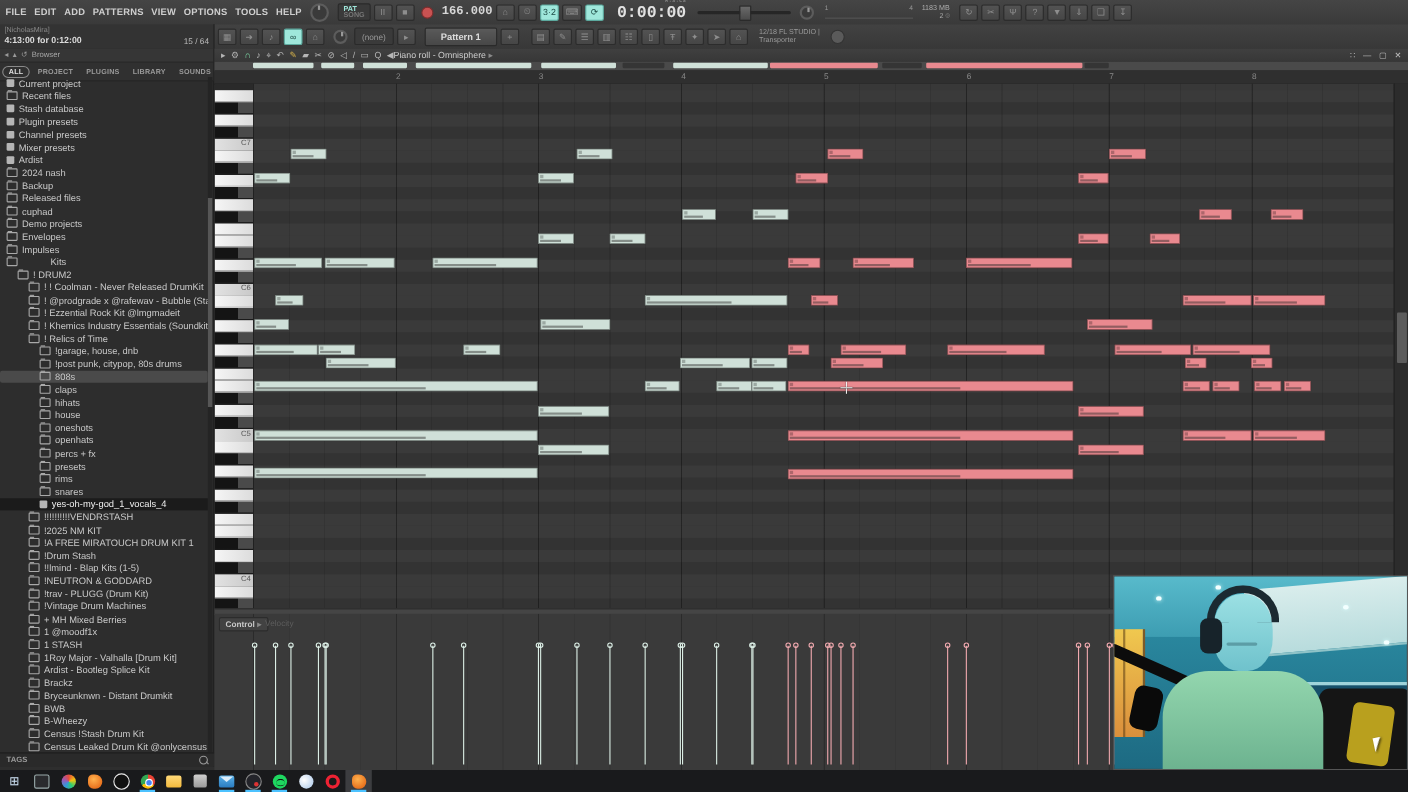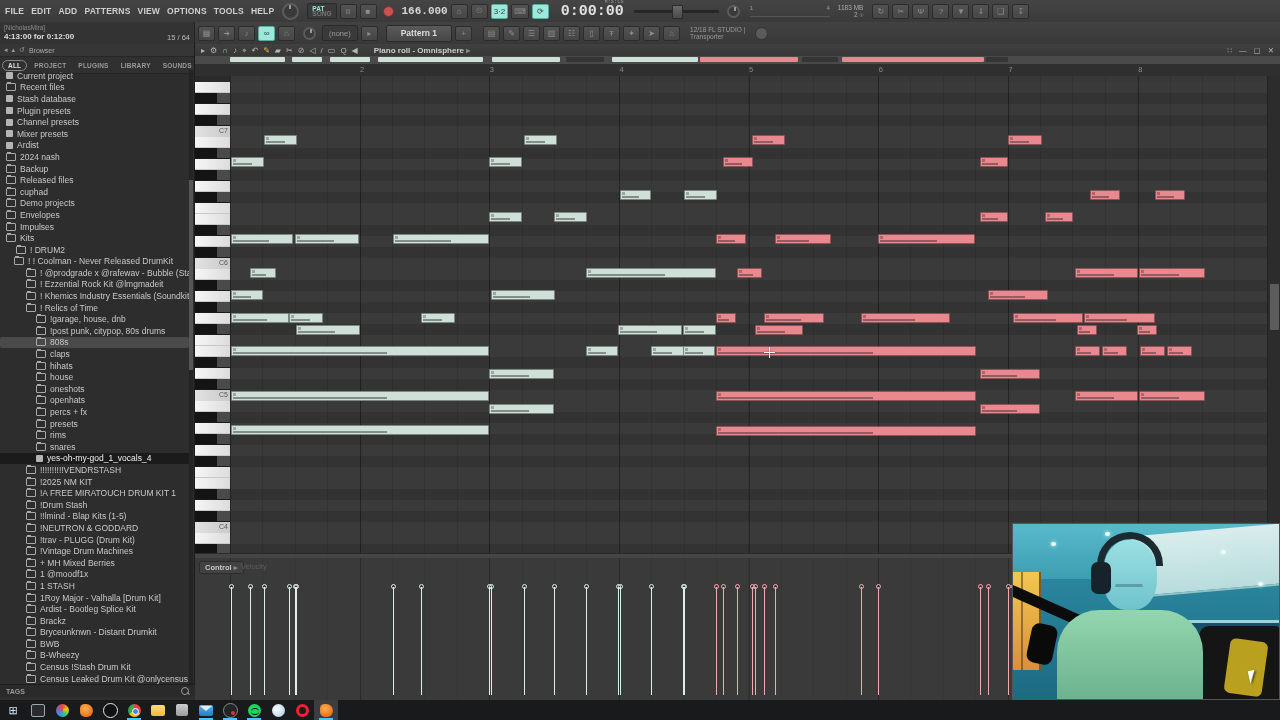--- a/index.html
+++ b/index.html
@@ -67,21 +67,21 @@
   #bfooter .t{font-size:7px;color:#999;font-weight:bold;}
   .lens{width:6px;height:6px;border:1px solid #9a9a9a;border-radius:50%;position:relative;}
   .lens::after{content:'';position:absolute;left:5px;top:5px;width:3px;height:1px;background:#9a9a9a;transform:rotate(45deg);}
 
   
   #pr{left:195px;top:44px;width:1085px;height:656px;background:#333;}
   #prtitle{position:absolute;left:0;top:0;width:1085px;height:12px;background:linear-gradient(#404040,#373737);
            border-bottom:1px solid #262626;display:flex;align-items:center;}
   #prtools{display:flex;gap:5px;margin-left:6px;}
   #prtools span{font-size:8px;line-height:11px;color:#b5b5b5;}
-  #prname{font-size:8px;color:#cdcdcd;font-weight:bold;margin-left:16px;}
+  #prname{font-size:8px;color:#cdcdcd;font-weight:normal;}
   #prwinbtns{margin-left:auto;display:flex;gap:7px;margin-right:6px;}
   #prwinbtns span{font-size:7.5px;color:#bbb;}
   #prminimap{position:absolute;left:0;top:12px;width:1085px;height:8px;background:#4a4a4a;border-bottom:1px solid #2a2a2a;}
   .mseg{position:absolute;top:1px;height:5px;border-radius:1px;}
   #prtimeline{position:absolute;left:0;top:20px;width:1085px;height:12px;background:#2f2f2f;border-bottom:1px solid #1f1f1f;}
   .barnum{position:absolute;top:1px;font-size:7.5px;color:#8a8a8a;}
   #prbody{position:absolute;left:0;top:32px;width:1085px;height:477px;overflow:hidden;}
   #keys{position:absolute;left:0;top:0;width:35px;height:477px;background:#2a2a2a;overflow:hidden;z-index:3;}
   .key{position:absolute;left:0;width:35px;height:11px;box-sizing:border-box;}
   .key.w{background:linear-gradient(90deg,#f6f6f6,#dcdcdc);border-bottom:1px solid #c9c9c9;}
@@ -345,29 +345,29 @@
           <span>Demo projects</span>
         </div>
         <div class="trow" style="padding-left: 6px;">
           <span class="fico"></span>
           <span>Envelopes</span>
         </div>
         <div class="trow" style="padding-left: 6px;">
           <span class="fico"></span>
           <span>Impulses</span>
         </div>
-        <div class="trow" style="padding-left: 6px;">
+        <div class="trow" style="padding-left: 6px; gap: 26px;">
           <span class="fico"></span>
           <span>Kits</span>
         </div>
         <div class="trow" style="padding-left: 16px;">
           <span class="fico"></span>
           <span>! DRUM2</span>
         </div>
-        <div class="trow" style="padding-left: 14px;">
+        <div class="trow" style="padding-left: 26px;">
           <span class="fico"></span>
           <span>! ! Coolman - Never Released DrumKit</span>
         </div>
         <div class="trow" style="padding-left: 26px;">
           <span class="fico"></span>
           <span>! @prodgrade x @rafewav - Bubble (Stash Kit)</span>
         </div>
         <div class="trow" style="padding-left: 26px;">
           <span class="fico"></span>
           <span>! Ezzential Rock Kit @lmgmadeit</span>

